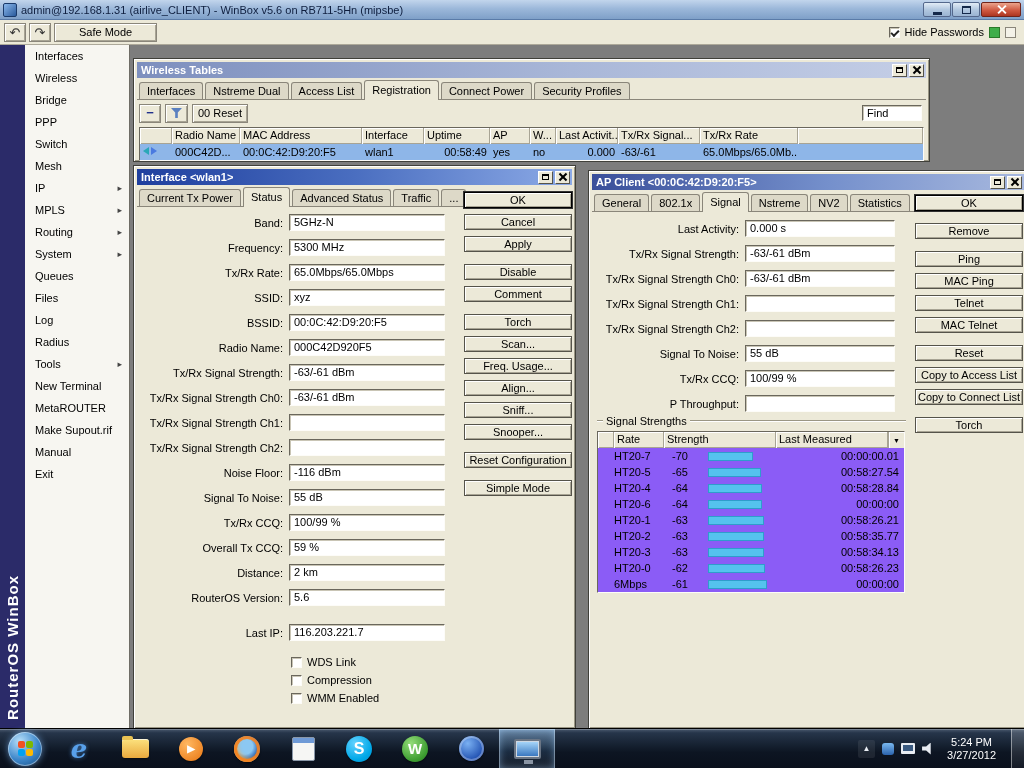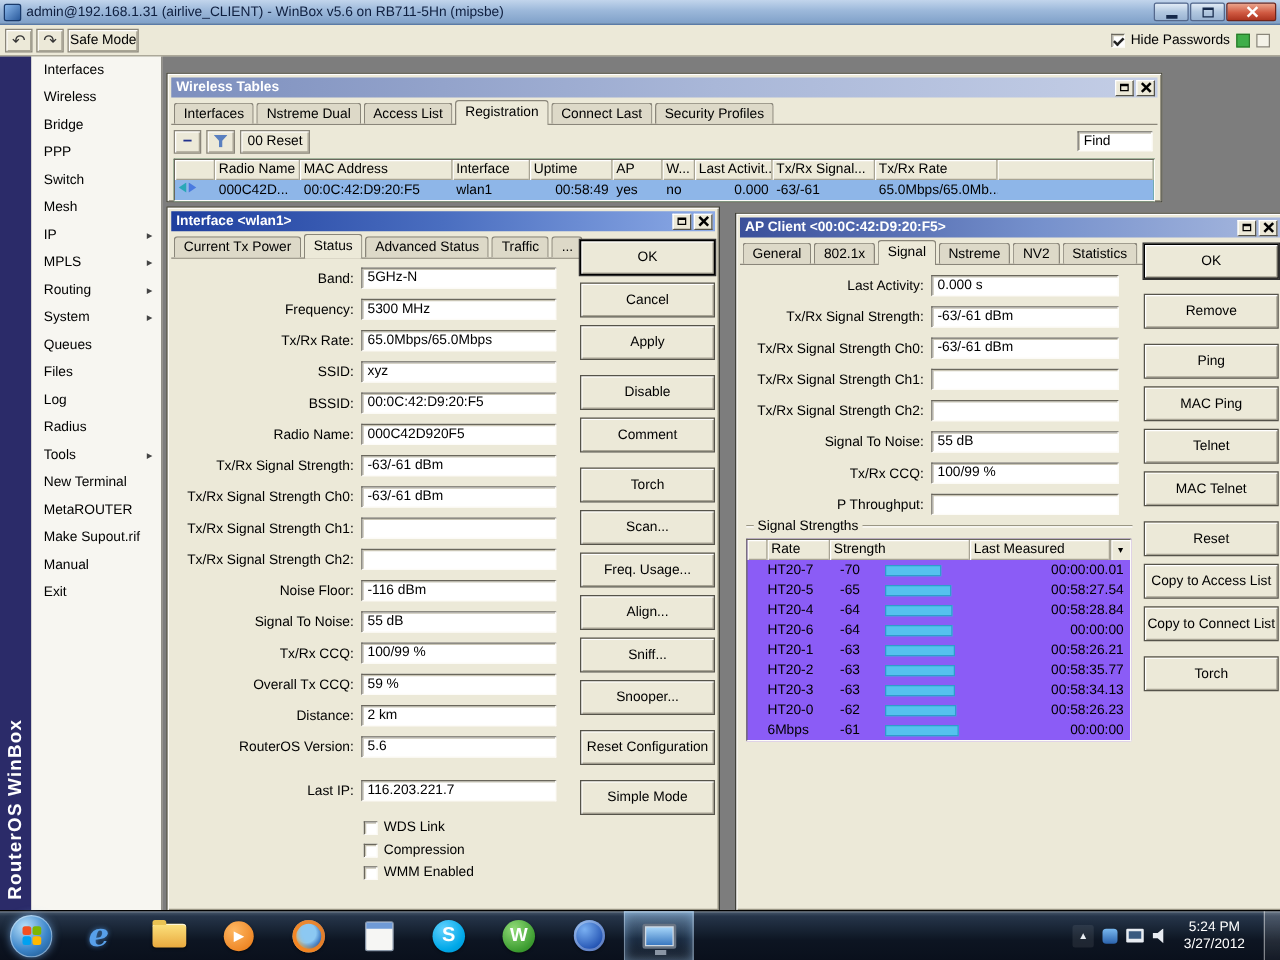--- a/index.html
+++ b/index.html
@@ -21,21 +21,21 @@
   .glyph-min{width:9px;height:3px;background:#15294a;margin-top:7px;}
   .glyph-max{width:9px;height:8px;border:1px solid #15294a;border-top-width:2px;}
   .glyph-close{position:relative;width:9px;height:9px;}
   .glyph-close::before,.glyph-close::after{content:"";position:absolute;left:4px;top:-1px;width:2px;height:11px;background:#fff;}
   .glyph-close::before{transform:rotate(45deg);} .glyph-close::after{transform:rotate(-45deg);}
 
   .main-toolbar{position:absolute;left:0;top:20px;width:1024px;height:25px;background:#ece9d8;
     border-bottom:1px solid #aca899;display:flex;align-items:center;padding:0 4px;gap:3px;z-index:6;}
   .tbtn{height:19px;background:#ece9d8;border:1px solid #8a867a;
     box-shadow:inset 1px 1px 0 #fff,inset -1px -1px 0 #a8a494;
-    display:flex;align-items:center;justify-content:center;padding:0 1px;}
+    display:flex;align-items:center;justify-content:center;padding:0 24px;}
   .tbtn.nav{width:22px;padding:0;font-size:13px;color:#333;}
   .hidepw{margin-left:auto;display:flex;align-items:center;gap:5px;padding-right:4px;}
   .sq-green{width:11px;height:11px;background:#3fae49;border:1px solid #2a7a2a;display:inline-block;}
   .sq-gray{width:11px;height:11px;background:#f4f2e8;border:1px solid #8a867a;display:inline-block;}
 
   
   .brand-strip{position:absolute;left:0;top:45px;width:25px;height:683px;background:#2b2b69;
     display:flex;align-items:flex-end;justify-content:center;padding-bottom:8px;z-index:5;}
   .brand-text{writing-mode:vertical-rl;transform:rotate(180deg);color:#fff;font-weight:bold;
     font-size:15px;letter-spacing:1px;white-space:nowrap;}
@@ -110,21 +110,21 @@
   .cbrow{display:flex;align-items:center;gap:5px;height:18px;margin-left:152px;}
   .cbx{width:11px;height:11px;background:#fff;border:1px solid;display:inline-block;position:relative;
     border-color:#6a675c #fdfcf8 #fdfcf8 #6a675c;box-shadow:inset 1px 1px 0 #c9c5b5;flex:0 0 auto;}
   .cbx.checked::after{content:"";position:absolute;left:1px;top:2px;width:6px;height:3px;
     border-left:2px solid #222;border-bottom:2px solid #222;transform:rotate(-45deg);}
   .btn-col{position:absolute;display:flex;flex-direction:column;z-index:5;}
   .iface-btns{top:26px;left:330px;width:108px;}
   .ap-btns{top:24px;left:326px;width:108px;}
   .btn-group{display:flex;flex-direction:column;gap:6px;margin-top:12px;}
   .btn-group:first-child{margin-top:0;}
-  .pbtn{height:28px;background:#ece9d8;border:1px solid #55534a;
+  .pbtn{height:16px;background:#ece9d8;border:1px solid #55534a;
     box-shadow:inset 1px 1px 0 #fff,inset -1px -1px 0 #a8a494;
     display:flex;align-items:center;justify-content:center;white-space:nowrap;overflow:hidden;}
   .pbtn.default{border:1px solid #000;box-shadow:0 0 0 1px #303030,inset 1px 1px 0 #fff,inset -1px -1px 0 #a8a494;}
 
   .ap-form{position:absolute;top:45px;left:4px;width:320px;}
   .group{position:absolute;left:8px;top:244px;width:309px;}
   .group-head{display:flex;align-items:center;gap:3px;height:12px;}
   .etch{border-top:1px solid #9a9684;border-bottom:1px solid #fff;height:0;}
   .etch.pre{width:6px;flex:0 0 auto;} .etch.post{flex:1;}
   .sg-table{margin-top:4px;background:#8b5cf6;border:1px solid;width:308px;
@@ -312,21 +312,21 @@
         </div>
       <div class="t-btn">
           <span class="g-x"></span>
         </div>
     </div>
     <div class="tabs">
         <div class="tab">Interfaces</div>
         <div class="tab">Nstreme Dual</div>
         <div class="tab">Access List</div>
         <div class="tab active">Registration</div>
-        <div class="tab">Connect Last</div>
+        <div class="tab">Connect Power</div>
         <div class="tab">Security Profiles</div>
       </div>
     <div class="wt-toolbar">
       <div class="sbtn">
           <span class="minus">−</span>
         </div>
       <div class="sbtn">
           <span class="funnel"></span>
         </div>
       <div class="sbtn">00 Reset</div>

